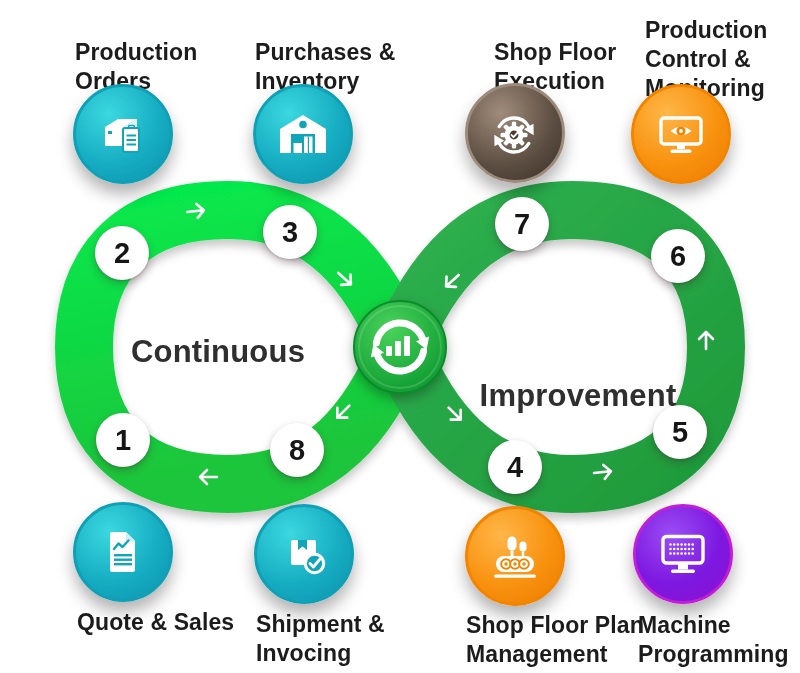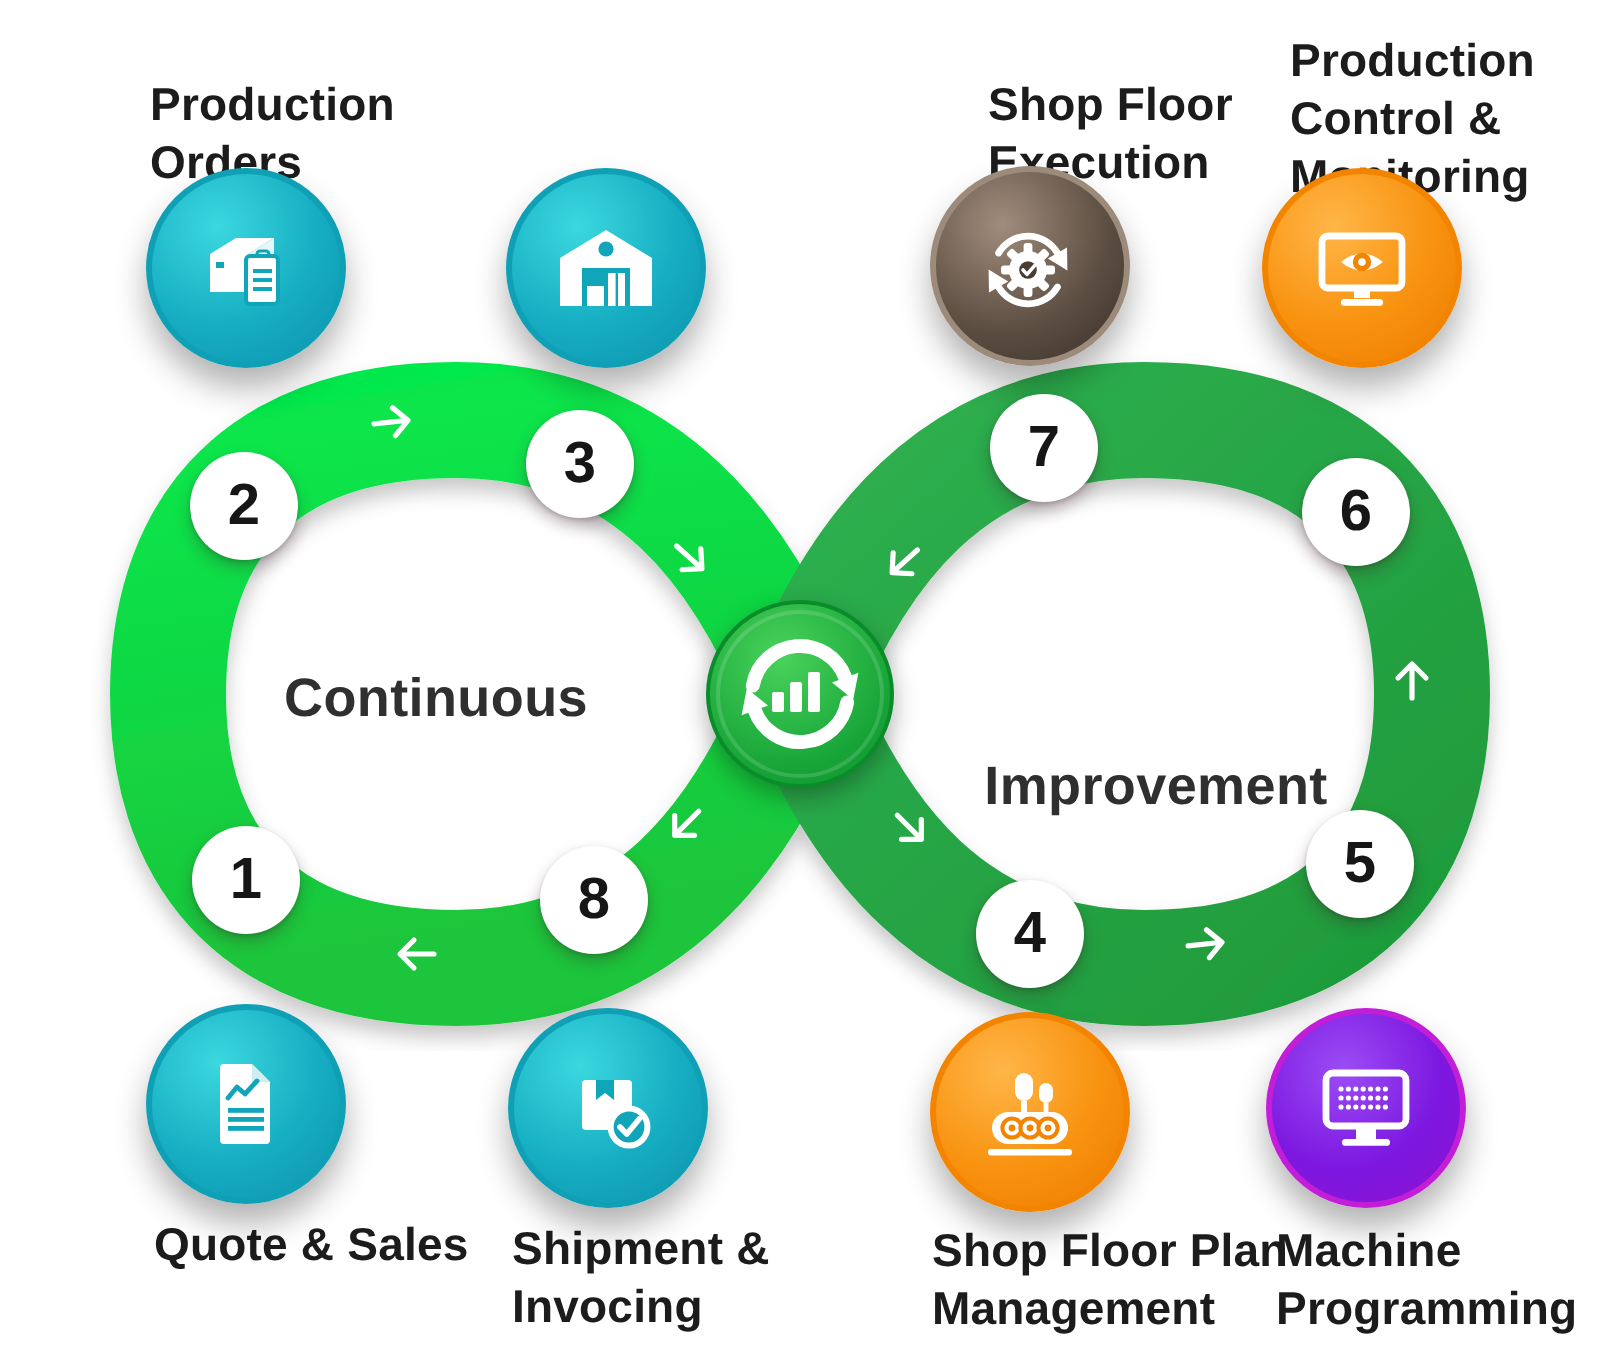--- a/index.html
+++ b/index.html
@@ -3,21 +3,21 @@
 <meta charset="utf-8">
 <style>
   html,body{margin:0;padding:0;background:#ffffff;}
   .canvas{
     position:relative;width:800px;height:673px;background:#ffffff;overflow:hidden;
     font-family:"Liberation Sans",sans-serif;
   }
   .loop-svg{position:absolute;left:0;top:0;z-index:1;}
   
   .loop-word{position:absolute;z-index:3;width:200px;text-align:center;
-    font-size:27px;font-weight:700;color:#2f2f2f;letter-spacing:.2px;}
+    font-size:31px;font-weight:700;color:#2f2f2f;letter-spacing:.2px;}
   .w-left{left:118px;top:334px;}
   .w-right{left:478px;top:334px;margin-top:44px;}
   
   .step{position:absolute;z-index:4;width:54px;height:54px;border-radius:50%;
     background:#ffffff;display:flex;align-items:center;justify-content:center;
     font-size:29px;font-weight:700;color:#161616;
     box-shadow:0 4px 8px rgba(60,20,40,.28), 0 1px 2px rgba(0,0,0,.15);}
   .s1{left:96px;top:413px;} .s2{left:95px;top:226px;} .s3{left:263px;top:205px;}
   .s4{left:488px;top:440px;} .s5{left:653px;top:405px;} .s6{left:651px;top:229px;}
   .s7{left:495px;top:197px;} .s8{left:270px;top:423px;}
@@ -167,20 +167,22 @@
       <rect x="11" y="23" width="4" height="3" fill="#11a5ba"></rect>
       <polygon points="27,19 40,11 40,24 27,32" fill="#e3f6f9"></polygon>
       <rect x="31.5" y="17.5" width="6" height="5" rx="1.5" fill="#fff" stroke="#11a5ba" stroke-width="1.5"></rect>
       <rect x="26" y="20" width="16" height="24" rx="2" fill="#fff" stroke="#11a5ba" stroke-width="2"></rect>
       <rect x="29.5" y="26.5" width="9.5" height="2" fill="#11a5ba"></rect>
       <rect x="29.5" y="31" width="9.5" height="2" fill="#11a5ba"></rect>
       <rect x="29.5" y="35.5" width="9.5" height="2" fill="#11a5ba"></rect>
     </svg>
   </div>
 
+  <div class="plabel l-pi">Purchases &amp;
+Inventory</div>
   <div class="picon c-teal i-pi">
     <svg width="52" height="52" viewBox="0 0 52 52">
       <polygon points="3,21 26,7 49,21 49,45 3,45" fill="#fff"></polygon>
       <circle cx="26" cy="16.5" r="3.8" fill="#11a5ba"></circle>
       <rect x="14" y="26" width="24" height="19" fill="#11a5ba"></rect>
       <rect x="16.5" y="35" width="8.5" height="10" fill="#fff"></rect>
       <rect x="27" y="28.5" width="8.5" height="16.5" fill="#fff"></rect>
       <rect x="30.8" y="28.5" width="1.2" height="16.5" fill="#11a5ba"></rect>
     </svg>
   </div>

